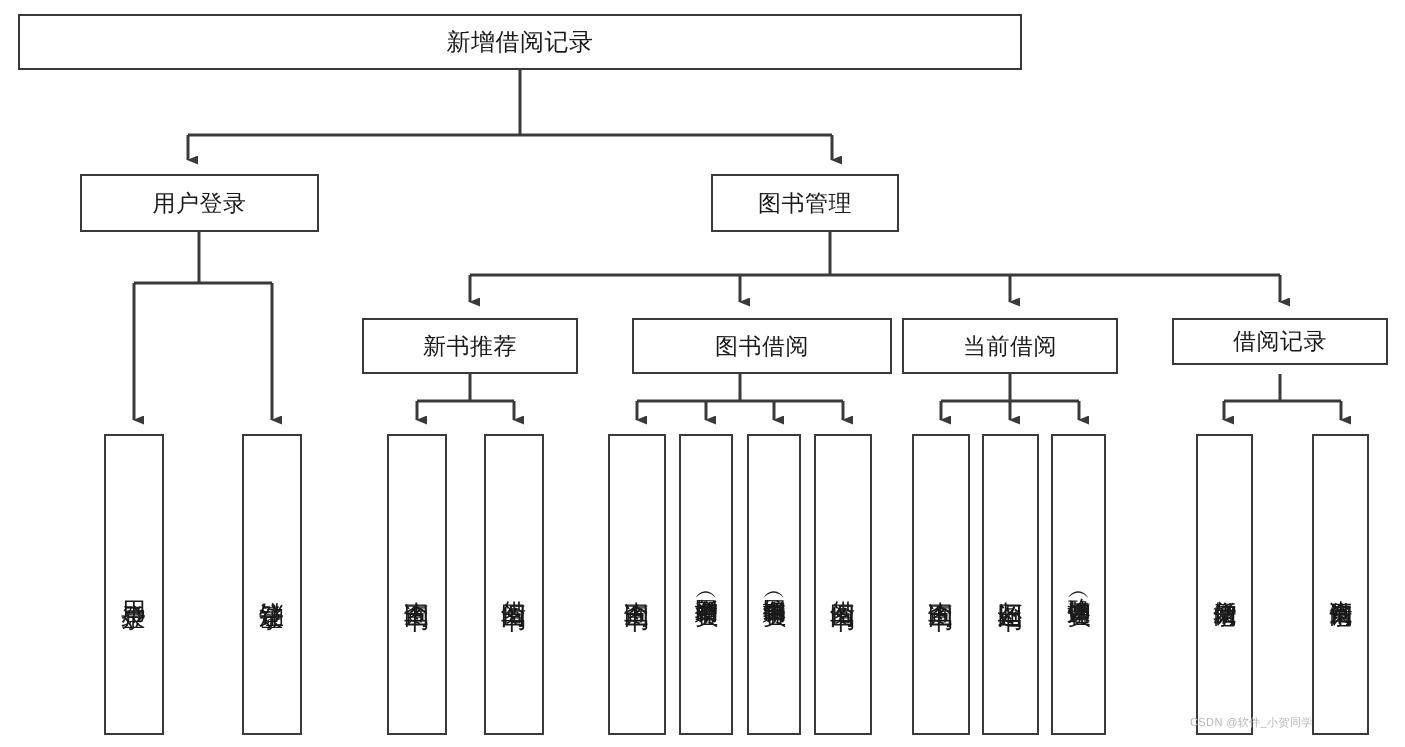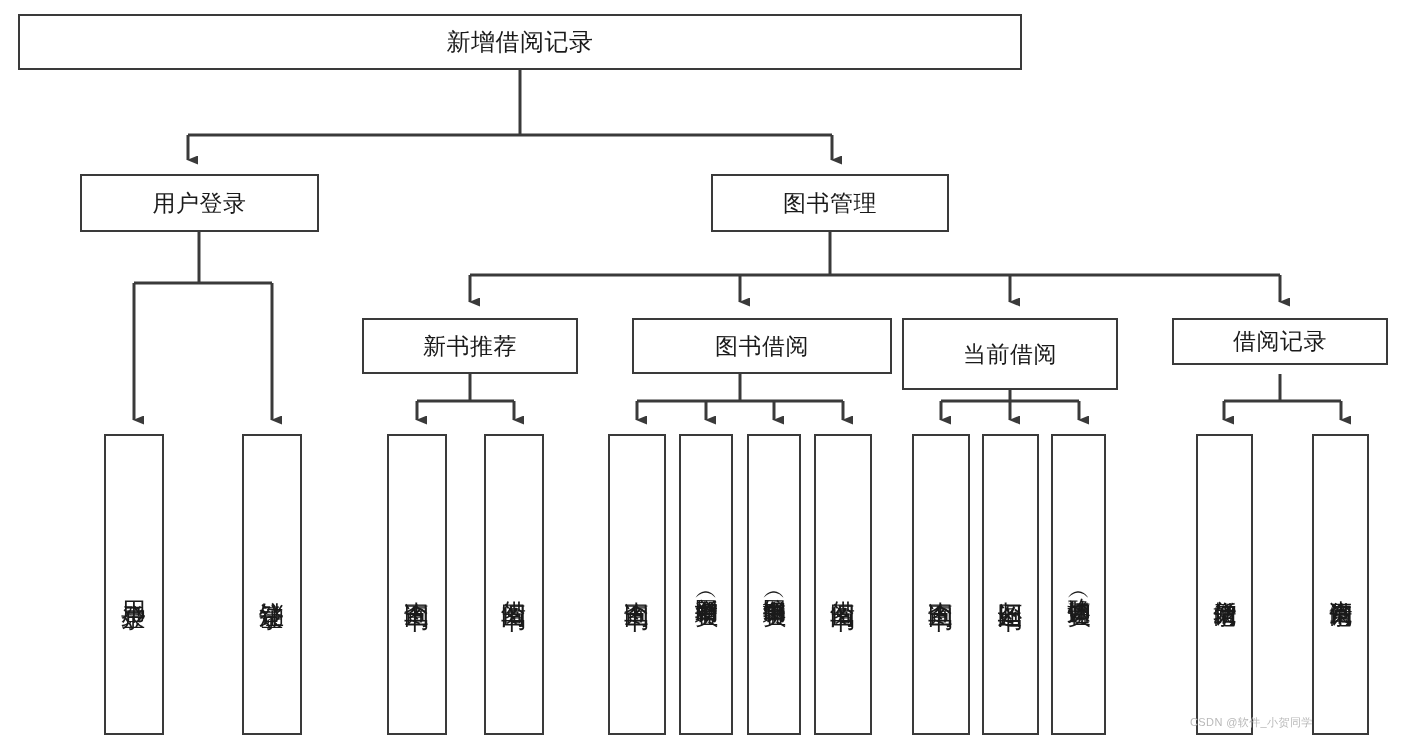--- a/index.html
+++ b/index.html
@@ -134,33 +134,33 @@
   </svg>
 
   <div class="node horiz root" style="left:18px; top:14px; width:1004px; height:56px;">
     <span class="label">新增借阅记录</span>
   </div>
 
   <div class="node horiz" style="left:80px; top:174px; width:239px; height:58px;">
     <span class="label">用户登录</span>
   </div>
 
-  <div class="node horiz" style="left:711px; top:174px; width:238px; height:58px;">
+  <div class="node horiz" style="left:711px; top:174px; width:188px; height:58px;">
     <span class="label">图书管理</span>
   </div>
 
   <div class="node horiz" style="left:362px; top:318px; width:216px; height:56px;">
     <span class="label">新书推荐</span>
   </div>
 
   <div class="node horiz" style="left:632px; top:318px; width:260px; height:56px;">
     <span class="label">图书借阅</span>
   </div>
 
-  <div class="node horiz" style="left:902px; top:318px; width:216px; height:72px;">
+  <div class="node horiz" style="left:902px; top:318px; width:216px; height:56px;">
     <span class="label">当前借阅</span>
   </div>
 
   <div class="node horiz" style="left:1172px; top:318px; width:216px; height:47px;">
     <span class="label">借阅记录</span>
   </div>
 
   <div class="node vert" style="left:104px; top:434px; width:60px; height:301px;">
     <span class="label">用户登录</span>
   </div>

